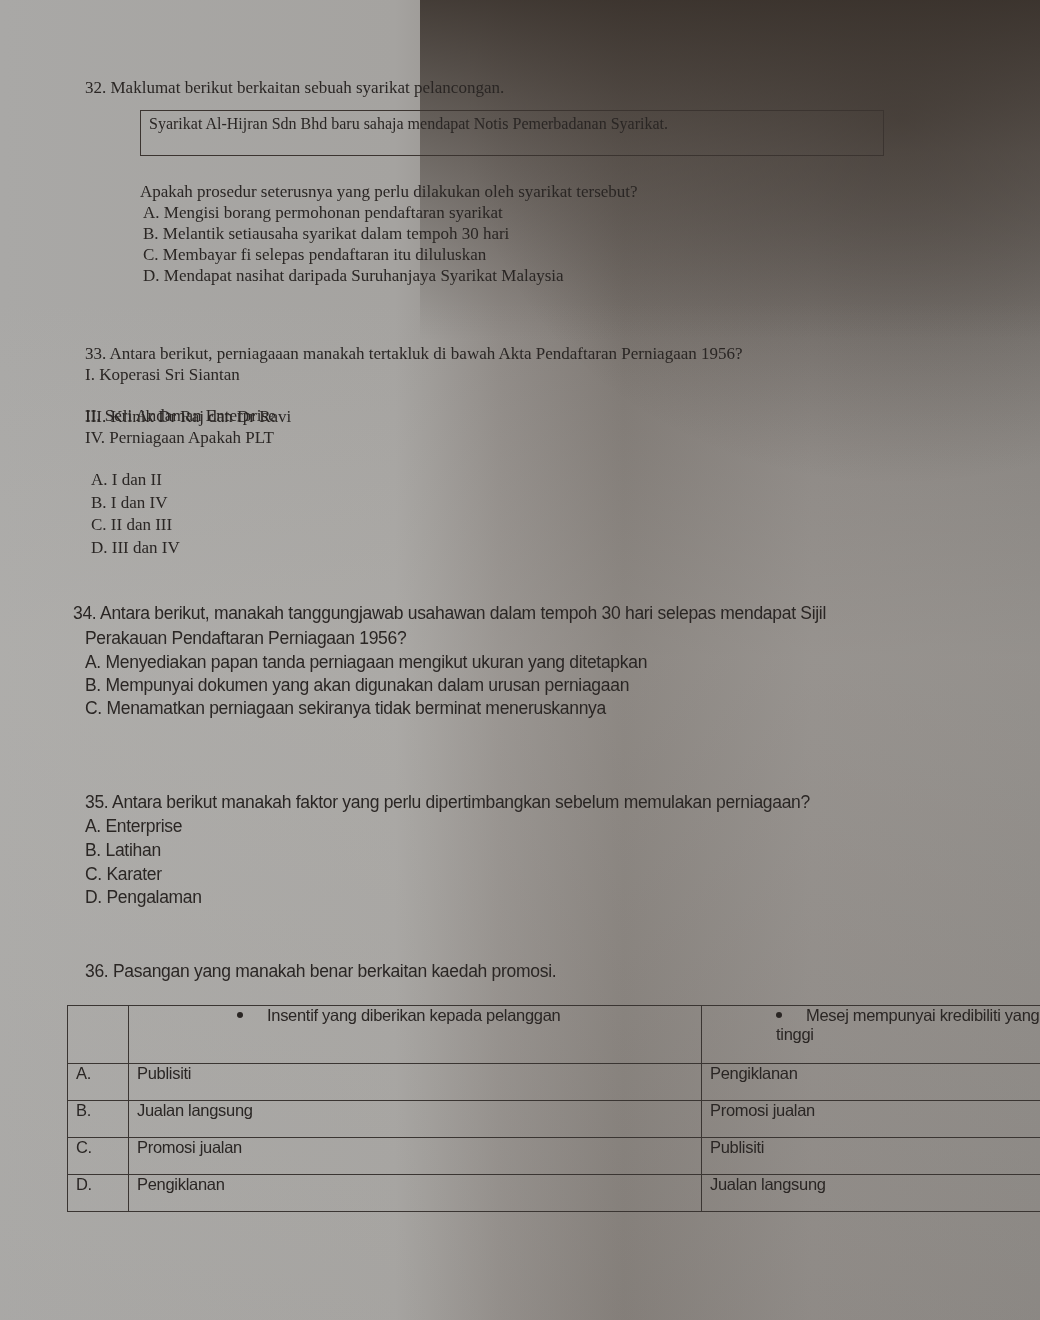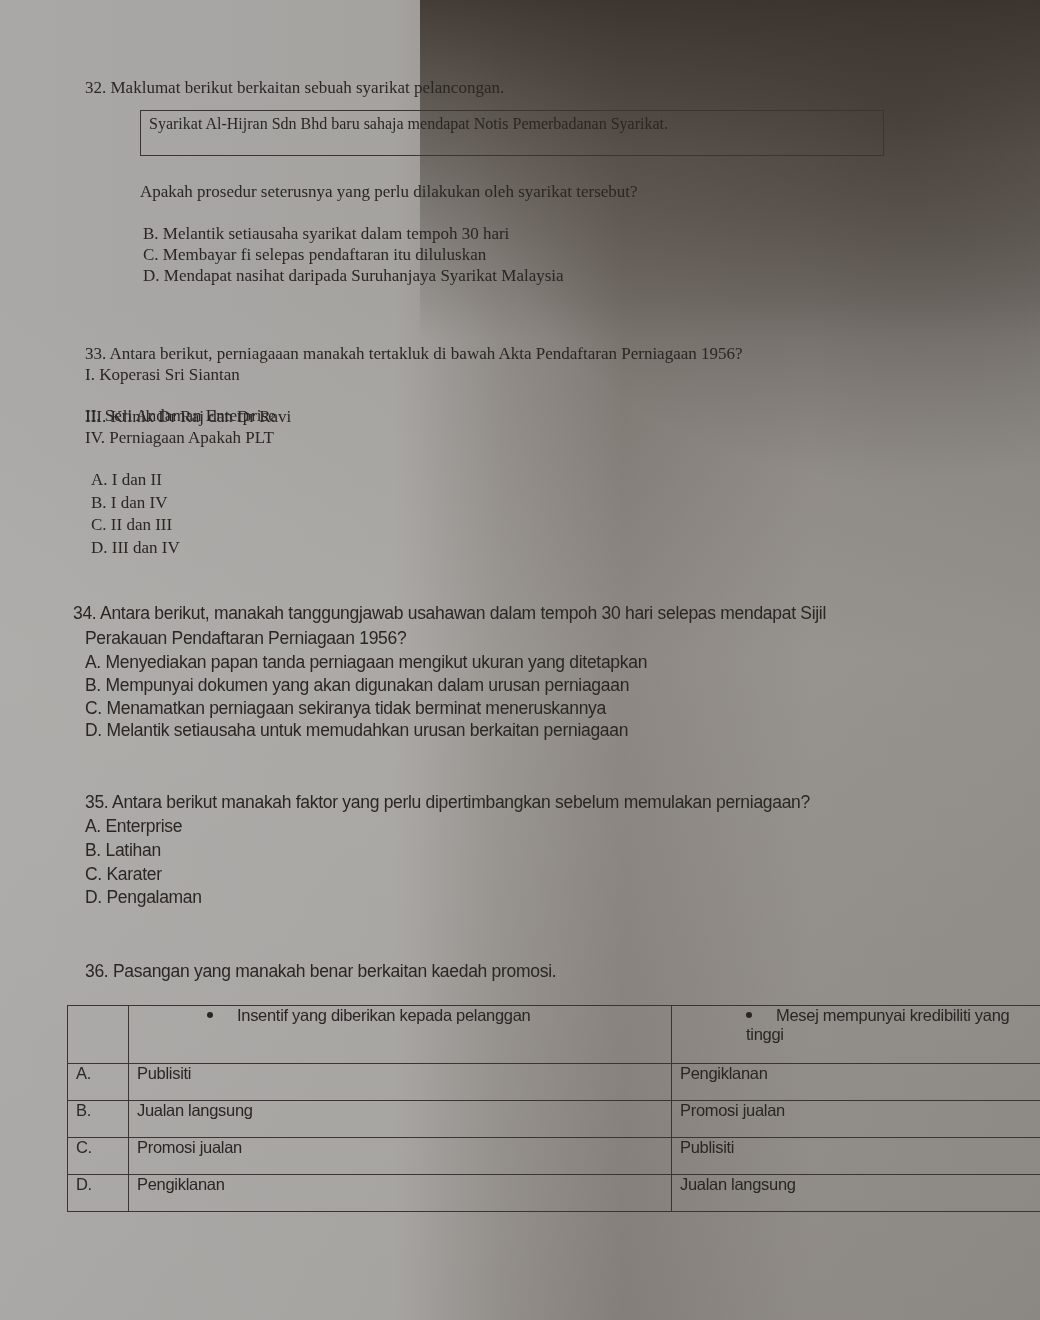--- a/index.html
+++ b/index.html
@@ -36,57 +36,57 @@
   }
   table.promo td, table.promo th {
     border:1.5px solid #3a3532; padding:0 8px; text-align:left; font-weight:normal; vertical-align:top;
   }
   table.promo tr.hdr { height:58px; }
   table.promo tr.row { height:37px; }
   table.promo td.c0 { width:44px; }
   table.promo td.c1 { width:456px; }
   .bullet { display:inline-block; width:6px; height:6px; border-radius:50%; background:#2a2624; margin:0 24px 3px 0; vertical-align:middle; }
   .hdr td { padding-top:6px; }
-  .hdr .c1 { padding-left:78px; }
+  .hdr .c1 { padding-left:108px; }
   .hdr .c2 { padding-left:74px; }
   .row td { padding-top:6px; }
 </style>
 </head>
 <body>
 
 <div class="shade-top"></div>
 <div class="shade-mid"></div>
 
 <div class="content">
 
   <div class="line q32" style="top:77px; left:85px;">32. Maklumat berikut berkaitan sebuah syarikat pelancongan.</div>
   <div class="boxed">
     <span>Syarikat Al-Hijran Sdn Bhd baru sahaja mendapat Notis Pemerbadanan Syarikat.</span>
   </div>
   <div class="line" style="top:181px; left:140px;">Apakah prosedur seterusnya yang perlu dilakukan oleh syarikat tersebut?</div>
+  <div class="line" style="top:202px; left:143px;">A. Mengisi borang permohonan pendaftaran syarikat</div>
   <div class="line" style="top:223px; left:143px;">B. Melantik setiausaha syarikat dalam tempoh 30 hari</div>
   <div class="line" style="top:244px; left:143px;">C. Membayar fi selepas pendaftaran itu diluluskan</div>
   <div class="line" style="top:265px; left:143px;">D. Mendapat nasihat daripada Suruhanjaya Syarikat Malaysia</div>
 
   <div class="line" style="top:343px; left:85px;">33. Antara berikut, perniagaaan manakah tertakluk di bawah Akta Pendaftaran Perniagaan 1956?</div>
   <div class="line" style="top:364px; left:85px;">I. Koperasi Sri Siantan</div>
   <div class="line" style="top:385px; left:85px;margin-top:20px;">II. Seri Andaman Enterprise</div>
   <div class="line" style="top:406px; left:85px;">III. Klinik Dr Raj dan Dr Ravi</div>
   <div class="line" style="top:427px; left:85px;">IV. Perniagaan Apakah PLT</div>
   <div class="line" style="top:469px; left:91px;">A. I dan II</div>
   <div class="line" style="top:492px; left:91px;">B. I dan IV</div>
   <div class="line" style="top:514px; left:91px;">C. II dan III</div>
   <div class="line" style="top:537px; left:91px;">D. III dan IV</div>
 
   <div class="line cal" style="top:602px; left:73px;">34. Antara berikut, manakah tanggungjawab usahawan dalam tempoh 30 hari selepas mendapat Sijil</div>
   <div class="line cal" style="top:627px; left:85px;">Perakauan Pendaftaran Perniagaan 1956?</div>
   <div class="line cal" style="top:651px; left:85px;">A. Menyediakan papan tanda perniagaan mengikut ukuran yang ditetapkan</div>
   <div class="line cal" style="top:674px; left:85px;">B. Mempunyai dokumen yang akan digunakan dalam urusan perniagaan</div>
   <div class="line cal" style="top:697px; left:85px;">C. Menamatkan perniagaan sekiranya tidak berminat meneruskannya</div>
-  <div class="line cal" style="top:719px; left:85px;">D. Melantik setiausaha untuk memudahkan  urusan berkaitan perniagaan</div>
 
   <div class="line cal" style="top:791px; left:85px;">35. Antara berikut manakah faktor yang perlu dipertimbangkan sebelum memulakan perniagaan?</div>
   <div class="line cal" style="top:815px; left:85px;">A. Enterprise</div>
   <div class="line cal" style="top:839px; left:85px;">B. Latihan</div>
   <div class="line cal" style="top:863px; left:85px;">C. Karater</div>
   <div class="line cal" style="top:886px; left:85px;">D. Pengalaman</div>
 
   <div class="line cal" style="top:960px; left:85px;">36. Pasangan yang manakah benar berkaitan kaedah promosi.</div>
 
   <table class="promo">

